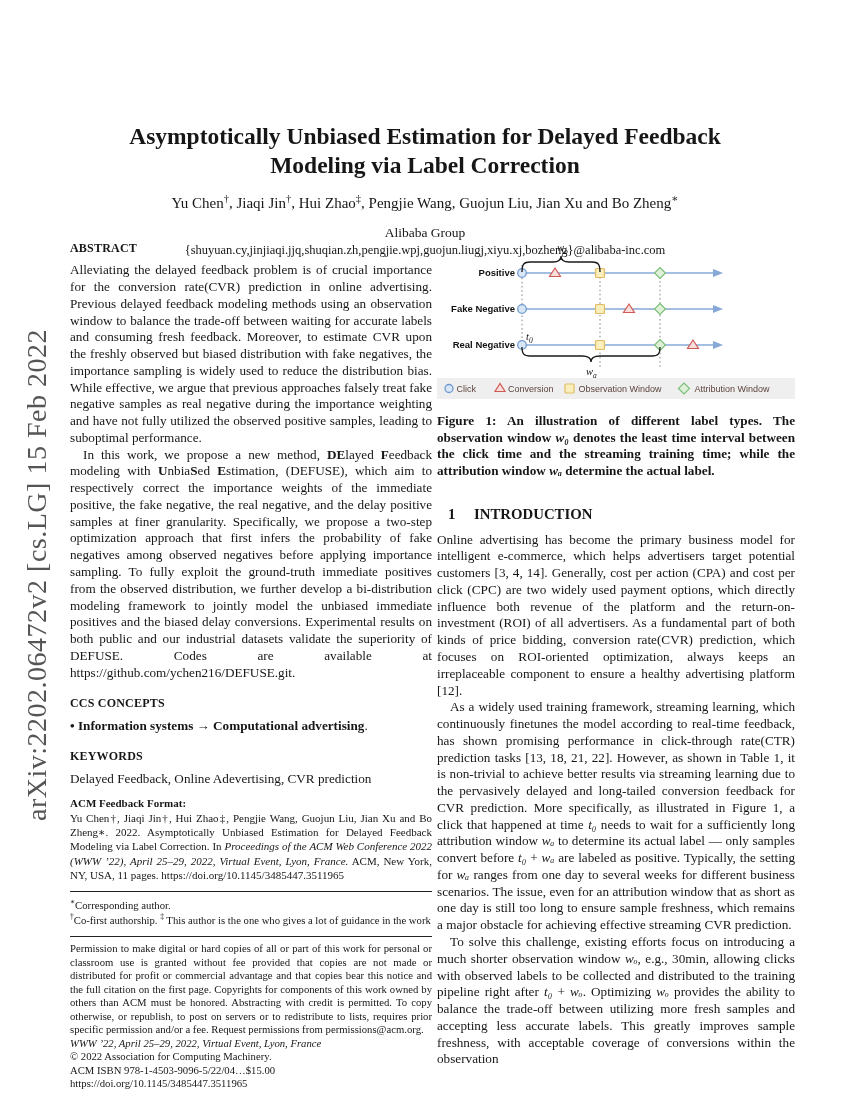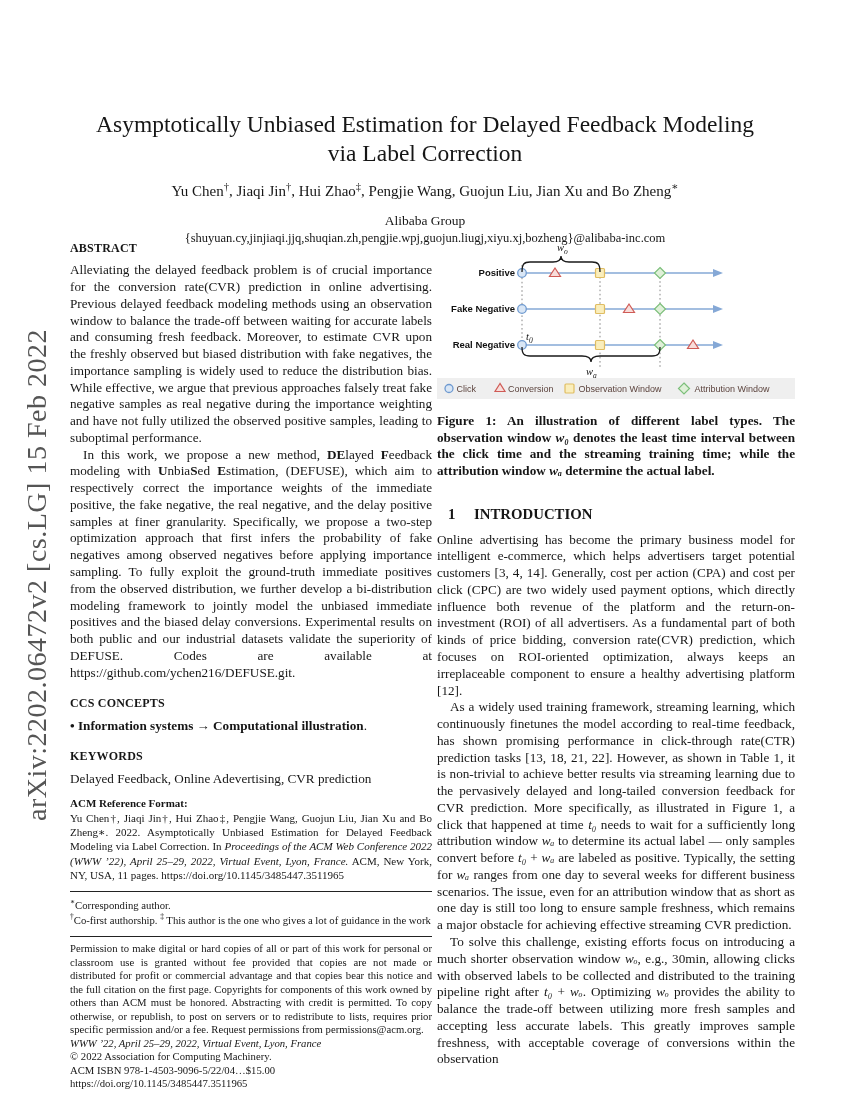--- a/index.html
+++ b/index.html
@@ -8,21 +8,21 @@
     background:#ffffff; overflow:hidden;
     font-family:"Liberation Serif","DejaVu Serif",serif; color:#161616;
   }
   .arxiv-strip {
     position:absolute; left:37px; top:575px;
     transform:translate(-50%,-50%) rotate(-90deg);
     white-space:nowrap; font-size:28px; color:#555;
     letter-spacing:0.5px; font-family:"Liberation Serif",serif;
   }
   .titleblock { position:absolute; left:0; right:0; top:110px; text-align:center; }
-  .title { margin:0 auto; width:680px; font-size:23.5px; line-height:1.22; font-weight:normal; }
+  .title { margin:12px auto; width:680px; font-size:23.5px; line-height:1.22; font-weight:bold; }
   .authors { margin-top:13px; font-size:15px; }
   .affil { margin-top:13px; font-size:13.5px; }
   .emails { margin-top:2px; font-size:12.5px; }
 
   .col { position:absolute; top:241px; font-size:13.2px; line-height:1.27; }
   .col-left { left:70px; width:362px; }
   .col-right { left:437px; width:358px; }
   p { margin:0; }
   .justify { text-align:justify; }
   .indent { text-indent:13px; }
@@ -64,27 +64,27 @@
     <div class="affil">Alibaba Group</div>
     <div class="emails">{shuyuan.cy,jinjiaqi.jjq,shuqian.zh,pengjie.wpj,guojun.liugj,xiyu.xj,bozheng}@alibaba-inc.com</div>
   </header>
 
   <section class="col col-left">
     <h2 class="block first">ABSTRACT</h2>
     <p class="justify">Alleviating the delayed feedback problem is of crucial importance for the conversion rate(CVR) prediction in online advertising. Previous delayed feedback modeling methods using an observation window to balance the trade-off between waiting for accurate labels and consuming fresh feedback. Moreover, to estimate CVR upon the freshly observed but biased distribution with fake negatives, the importance sampling is widely used to reduce the distribution bias. While effective, we argue that previous approaches falsely treat fake negative samples as real negative during the importance weighting and have not fully utilized the observed positive samples, leading to suboptimal performance.</p>
     <p class="justify indent"><span>In this work, we propose a new method, </span><span style="font-weight: bold;">DE</span><span>layed </span><span style="font-weight: bold;">F</span><span>eedback modeling with </span><span style="font-weight: bold;">U</span><span>nbia</span><span style="font-weight: bold;">S</span><span>ed </span><span style="font-weight: bold;">E</span><span>stimation, (DEFUSE), which aim to respectively correct the importance weights of the immediate positive, the fake negative, the real negative, and the delay positive samples at finer granularity. Specifically, we propose a two-step optimization approach that first infers the probability of fake negatives among observed negatives before applying importance sampling. To fully exploit the ground-truth immediate positives from the observed distribution, we further develop a bi-distribution modeling framework to jointly model the unbiased immediate positives and the biased delay conversions. Experimental results on both public and our industrial datasets validate the superiority of DEFUSE. Codes are available at https://github.com/ychen216/DEFUSE.git.</span></p>
 
     <h2 class="block">CCS CONCEPTS</h2>
-    <p><span style="font-weight: bold;">• Information systems</span><span> → </span><span style="font-weight: bold;">Computational illustration</span><span>.</span></p>
+    <p><span style="font-weight: bold;">• Information systems</span><span> → </span><span style="font-weight: bold;">Computational advertising</span><span>.</span></p>
 
     <h2 class="block">KEYWORDS</h2>
     <p>Delayed Feedback, Online Adevertising, CVR prediction</p>
 
     <div class="acmref">
-      <div class="acmref-head">ACM Reference Format:</div>
+      <div class="acmref-head">ACM Feedback Format:</div>
       <p class="justify"><span>Yu Chen†, Jiaqi Jin†, Hui Zhao‡, Pengjie Wang, Guojun Liu, Jian Xu and Bo Zheng∗. 2022. Asymptotically Unbiased Estimation for Delayed Feedback Modeling via Label Correction. In </span><span style="font-style: italic;">Proceedings of the ACM Web Conference 2022 (WWW ’22), April 25–29, 2022, Virtual Event, Lyon, France.</span><span> ACM, New York, NY, USA, 11 pages. https://doi.org/10.1145/3485447.3511965</span></p>
     </div>
 
     <div class="rule"></div>
     <p class="small"><span style="vertical-align: super; font-size: 70%;">∗</span><span>Corresponding author.</span></p>
     <p class="small"><span style="vertical-align: super; font-size: 70%;">†</span><span>Co-first authorship. </span><span style="vertical-align: super; font-size: 70%;">‡</span><span> This author is the one who gives a lot of guidance in the work</span></p>
 
     <div class="rule"></div>
     <p class="small justify">Permission to make digital or hard copies of all or part of this work for personal or classroom use is granted without fee provided that copies are not made or distributed for profit or commercial advantage and that copies bear this notice and the full citation on the first page. Copyrights for components of this work owned by others than ACM must be honored. Abstracting with credit is permitted. To copy otherwise, or republish, to post on servers or to redistribute to lists, requires prior specific permission and/or a fee. Request permissions from permissions@acm.org.</p>
     <p class="small" style="font-style:italic">WWW ’22, April 25–29, 2022, Virtual Event, Lyon, France</p>

